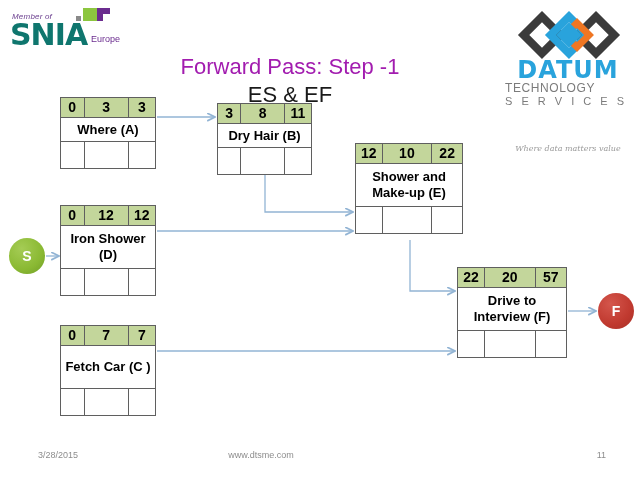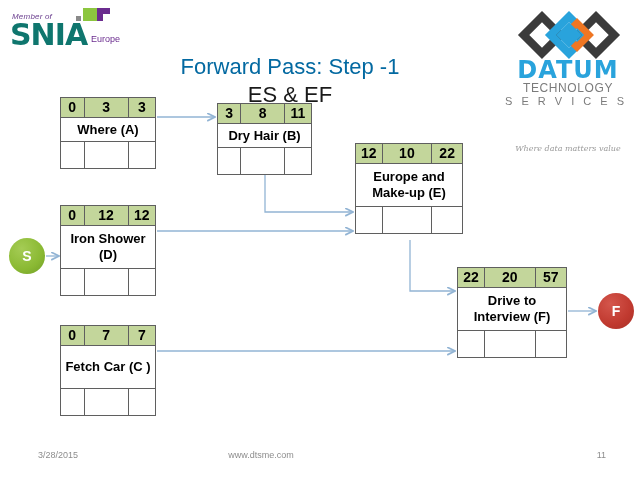--- a/index.html
+++ b/index.html
@@ -96,21 +96,21 @@
     font-weight: bold;
     color: #29a3dc;
     letter-spacing: 1px;
     line-height: 24px;
     font-family: "DejaVu Sans", sans-serif;
   }
   .datum-tech {
     position: absolute;
     left: 0; top: 70px;
     width: 126px;
-    text-align: center;
+    text-align: left;
     font-size: 12px;
     color: #7b7b7b;
     letter-spacing: .6px;
     line-height: 13px;
   }
   .datum-serv {
     position: absolute;
     left: 0; top: 83px;
     width: 126px;
     font-size: 11px;
@@ -131,21 +131,21 @@
   }
 
   
   .title {
     position: absolute;
     left: 120px;
     top: 54px;
     width: 340px;
     text-align: center;
     font-size: 22px;
-    color: #0369a1;
+    color: #a21caf;
     line-height: 26px;
     white-space: nowrap;
   }
   .subtitle {
     position: absolute;
     left: 120px;
     top: 82px;
     width: 340px;
     text-align: center;
     font-size: 22px;
@@ -353,21 +353,21 @@
     <div class="cell c3"></div>
   </div>
 </div>
 
 <div class="node" id="node-e">
   <div class="node-row top">
     <div class="cell c1">12</div>
     <div class="cell c2">10</div>
     <div class="cell c3">22</div>
   </div>
-  <div class="node-name">Europe and Make-up (E)</div>
+  <div class="node-name">Shower and Make-up (E)</div>
   <div class="node-row bot">
     <div class="cell c1"></div>
     <div class="cell c2"></div>
     <div class="cell c3"></div>
   </div>
 </div>
 
 <div class="node" id="node-d">
   <div class="node-row top">
     <div class="cell c1">0</div>

